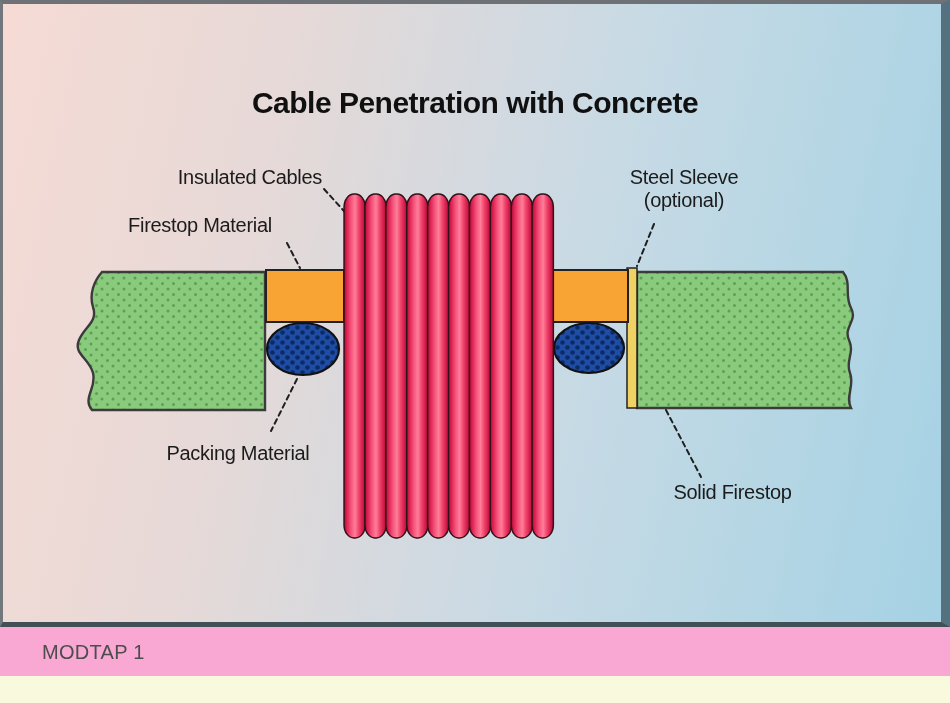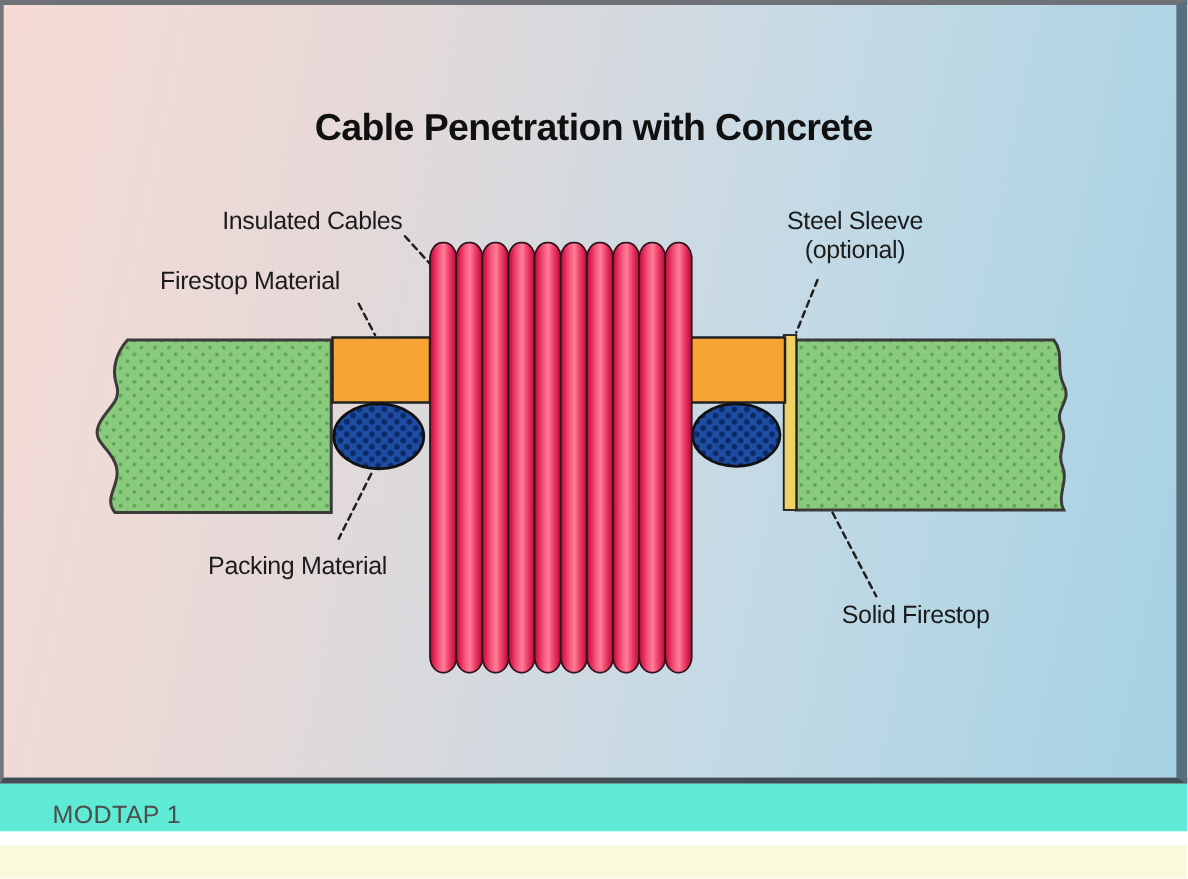--- a/index.html
+++ b/index.html
@@ -25,22 +25,22 @@
     position:absolute; font-size:20px; color:#1b1b1b; letter-spacing:-0.3px;
     line-height:1.15; white-space:nowrap;
   }
   .lbl .l2 { display:block; }
   .lbl-insulated { left:110px; top:166px; width:212px; text-align:right; }
   .lbl-firestop  { left:95px;  top:214px; width:210px; text-align:center; }
   .lbl-sleeve    { left:604px; top:166px; width:160px; text-align:center; white-space:normal; }
   .lbl-packing   { left:138px; top:432px; width:200px; text-align:center;margin-top:10px; }
   .lbl-concrete  { left:635px; top:481px; width:195px; text-align:center; white-space:normal; }
   .white-band {
-    position:absolute; left:0; top:627px; width:950px; height:38px;
-    background:#5eead4; box-sizing:border-box;text-align:right;
+    position:absolute; left:0; top:627px; width:950px; height:49px;
+    background:#f9a8d4; box-sizing:border-box;text-align:right;
   }
   .footer-caption {
     position:absolute; left:42px; top:14px; font-size:20px; color:#4d4d4d;
     letter-spacing:0.3px;
   }
   .yellow-band {
     position:absolute; left:0; top:676px; width:950px; height:27px;
     background:#f8f9dd;
   }
 </style>

